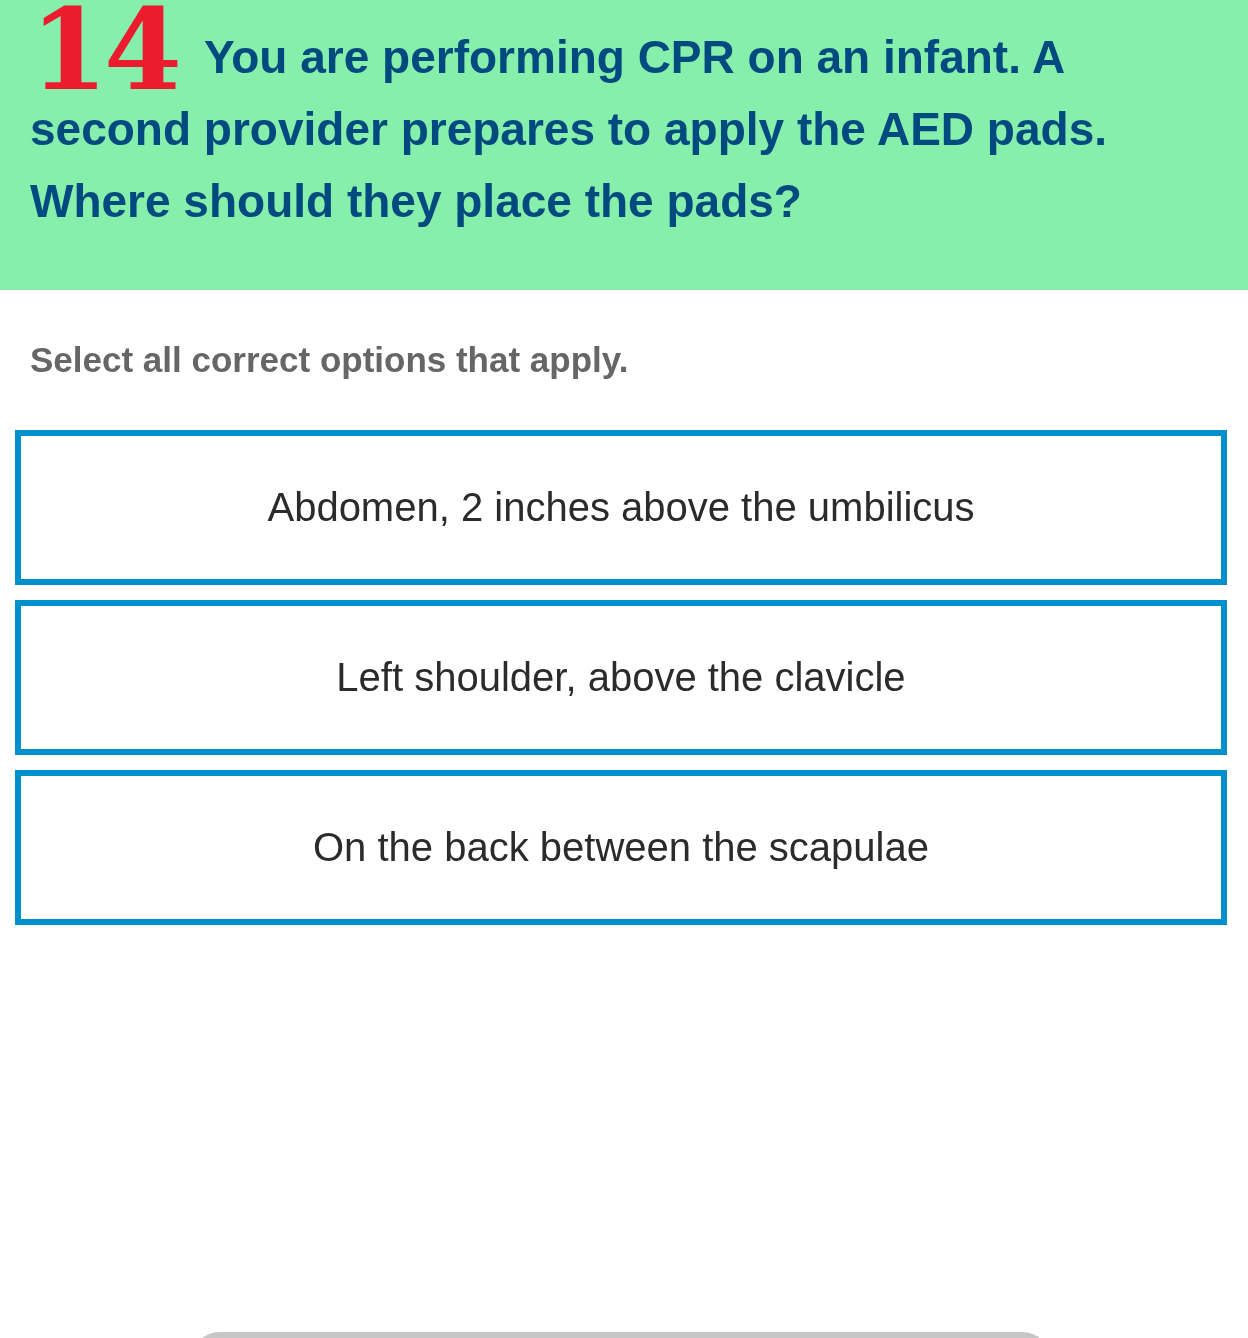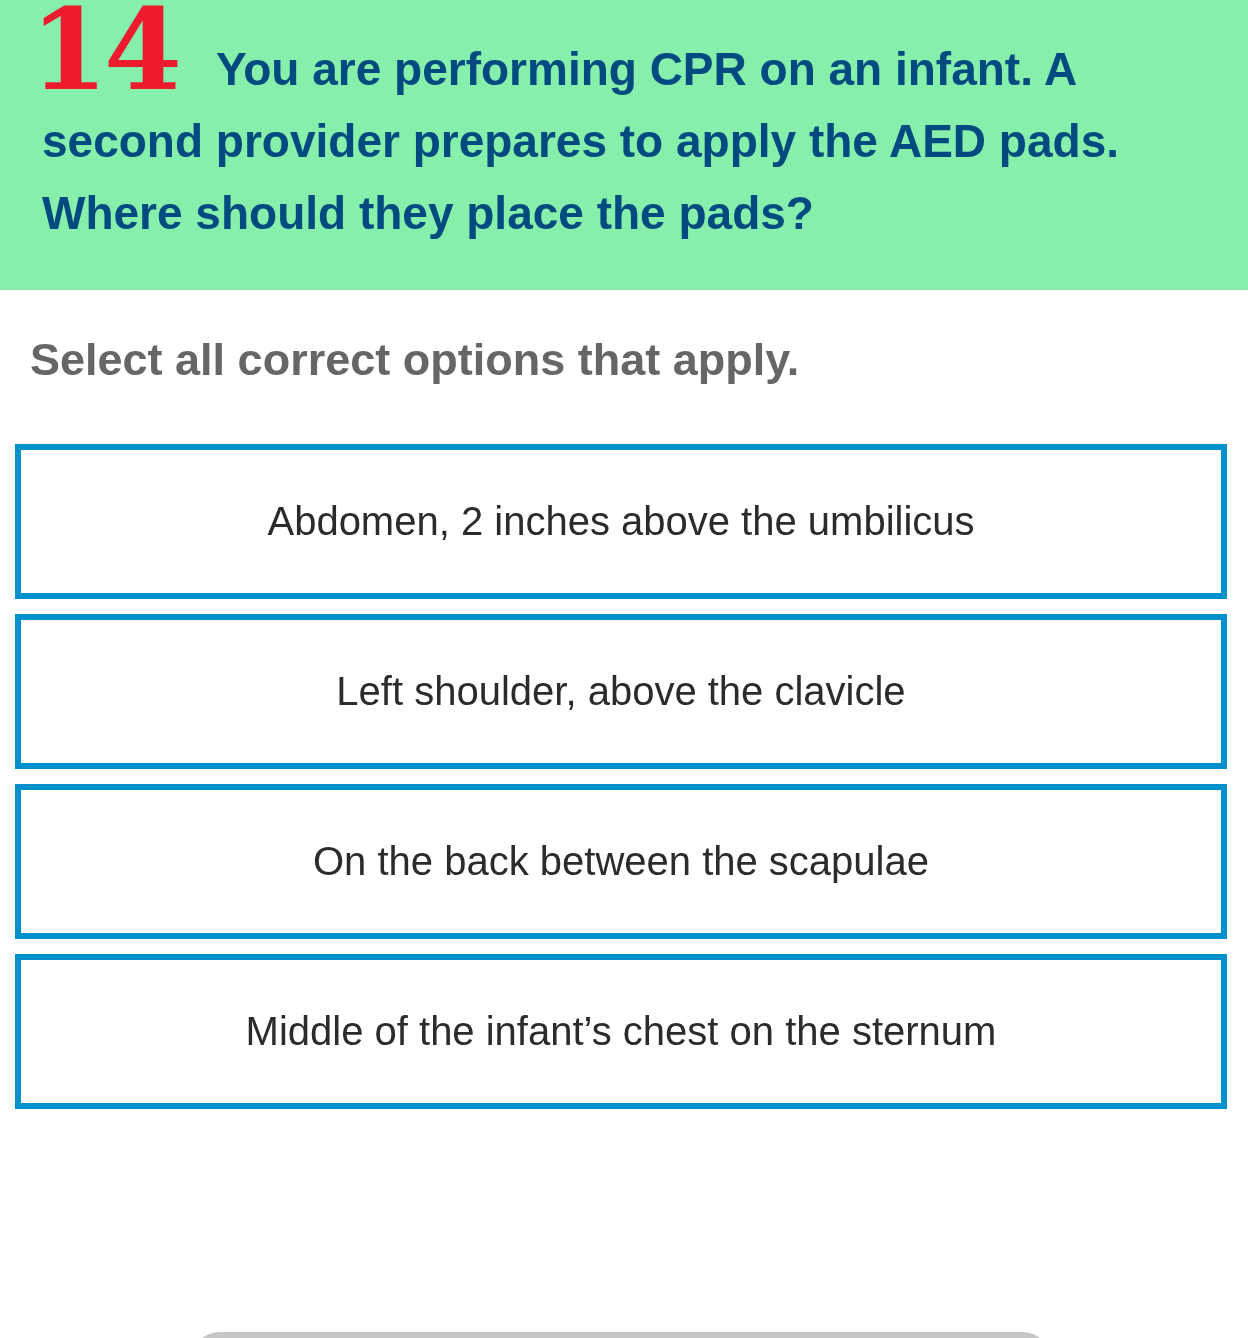--- a/index.html
+++ b/index.html
@@ -33,37 +33,37 @@
       position: absolute;
       left: 30px;
       top: 21px;
       width: 1190px;
       font-family: "Liberation Sans", sans-serif;
       font-weight: bold;
       font-size: 46px;
       line-height: 72px;
       color: #004a7f;
       text-indent: 174px;
-      margin: 12px;
+      margin: 0;
     }
     .instruction {
       position: absolute;
       left: 30px;
       top: 338px;
       font-family: "Liberation Sans", sans-serif;
       font-weight: bold;
-      font-size: 45px;
+      font-size: 35px;
       line-height: 44px;
       color: #666666;
       margin: 0;
     }
     .options {
       position: absolute;
       left: 15px;
-      top: 444px;
+      top: 430px;
       width: 1212px;
     }
     .option {
       box-sizing: border-box;
       width: 1212px;
       height: 155px;
       border: 6px solid #0091cd;
       background: #ffffff;
       margin-bottom: 15px;
       display: flex;
@@ -99,18 +99,15 @@
 <div class="options">
   <div class="option">
     <span class="option-label">Abdomen, 2 inches above the umbilicus</span>
   </div>
   <div class="option">
     <span class="option-label">Left shoulder, above the clavicle</span>
   </div>
   <div class="option">
     <span class="option-label">On the back between the scapulae</span>
   </div>
-  <div class="option">
-    <span class="option-label">Middle of the infant’s chest on the sternum</span>
-  </div>
 </div>
 
 <div class="bottom-button"></div>
 
 </body></html>

